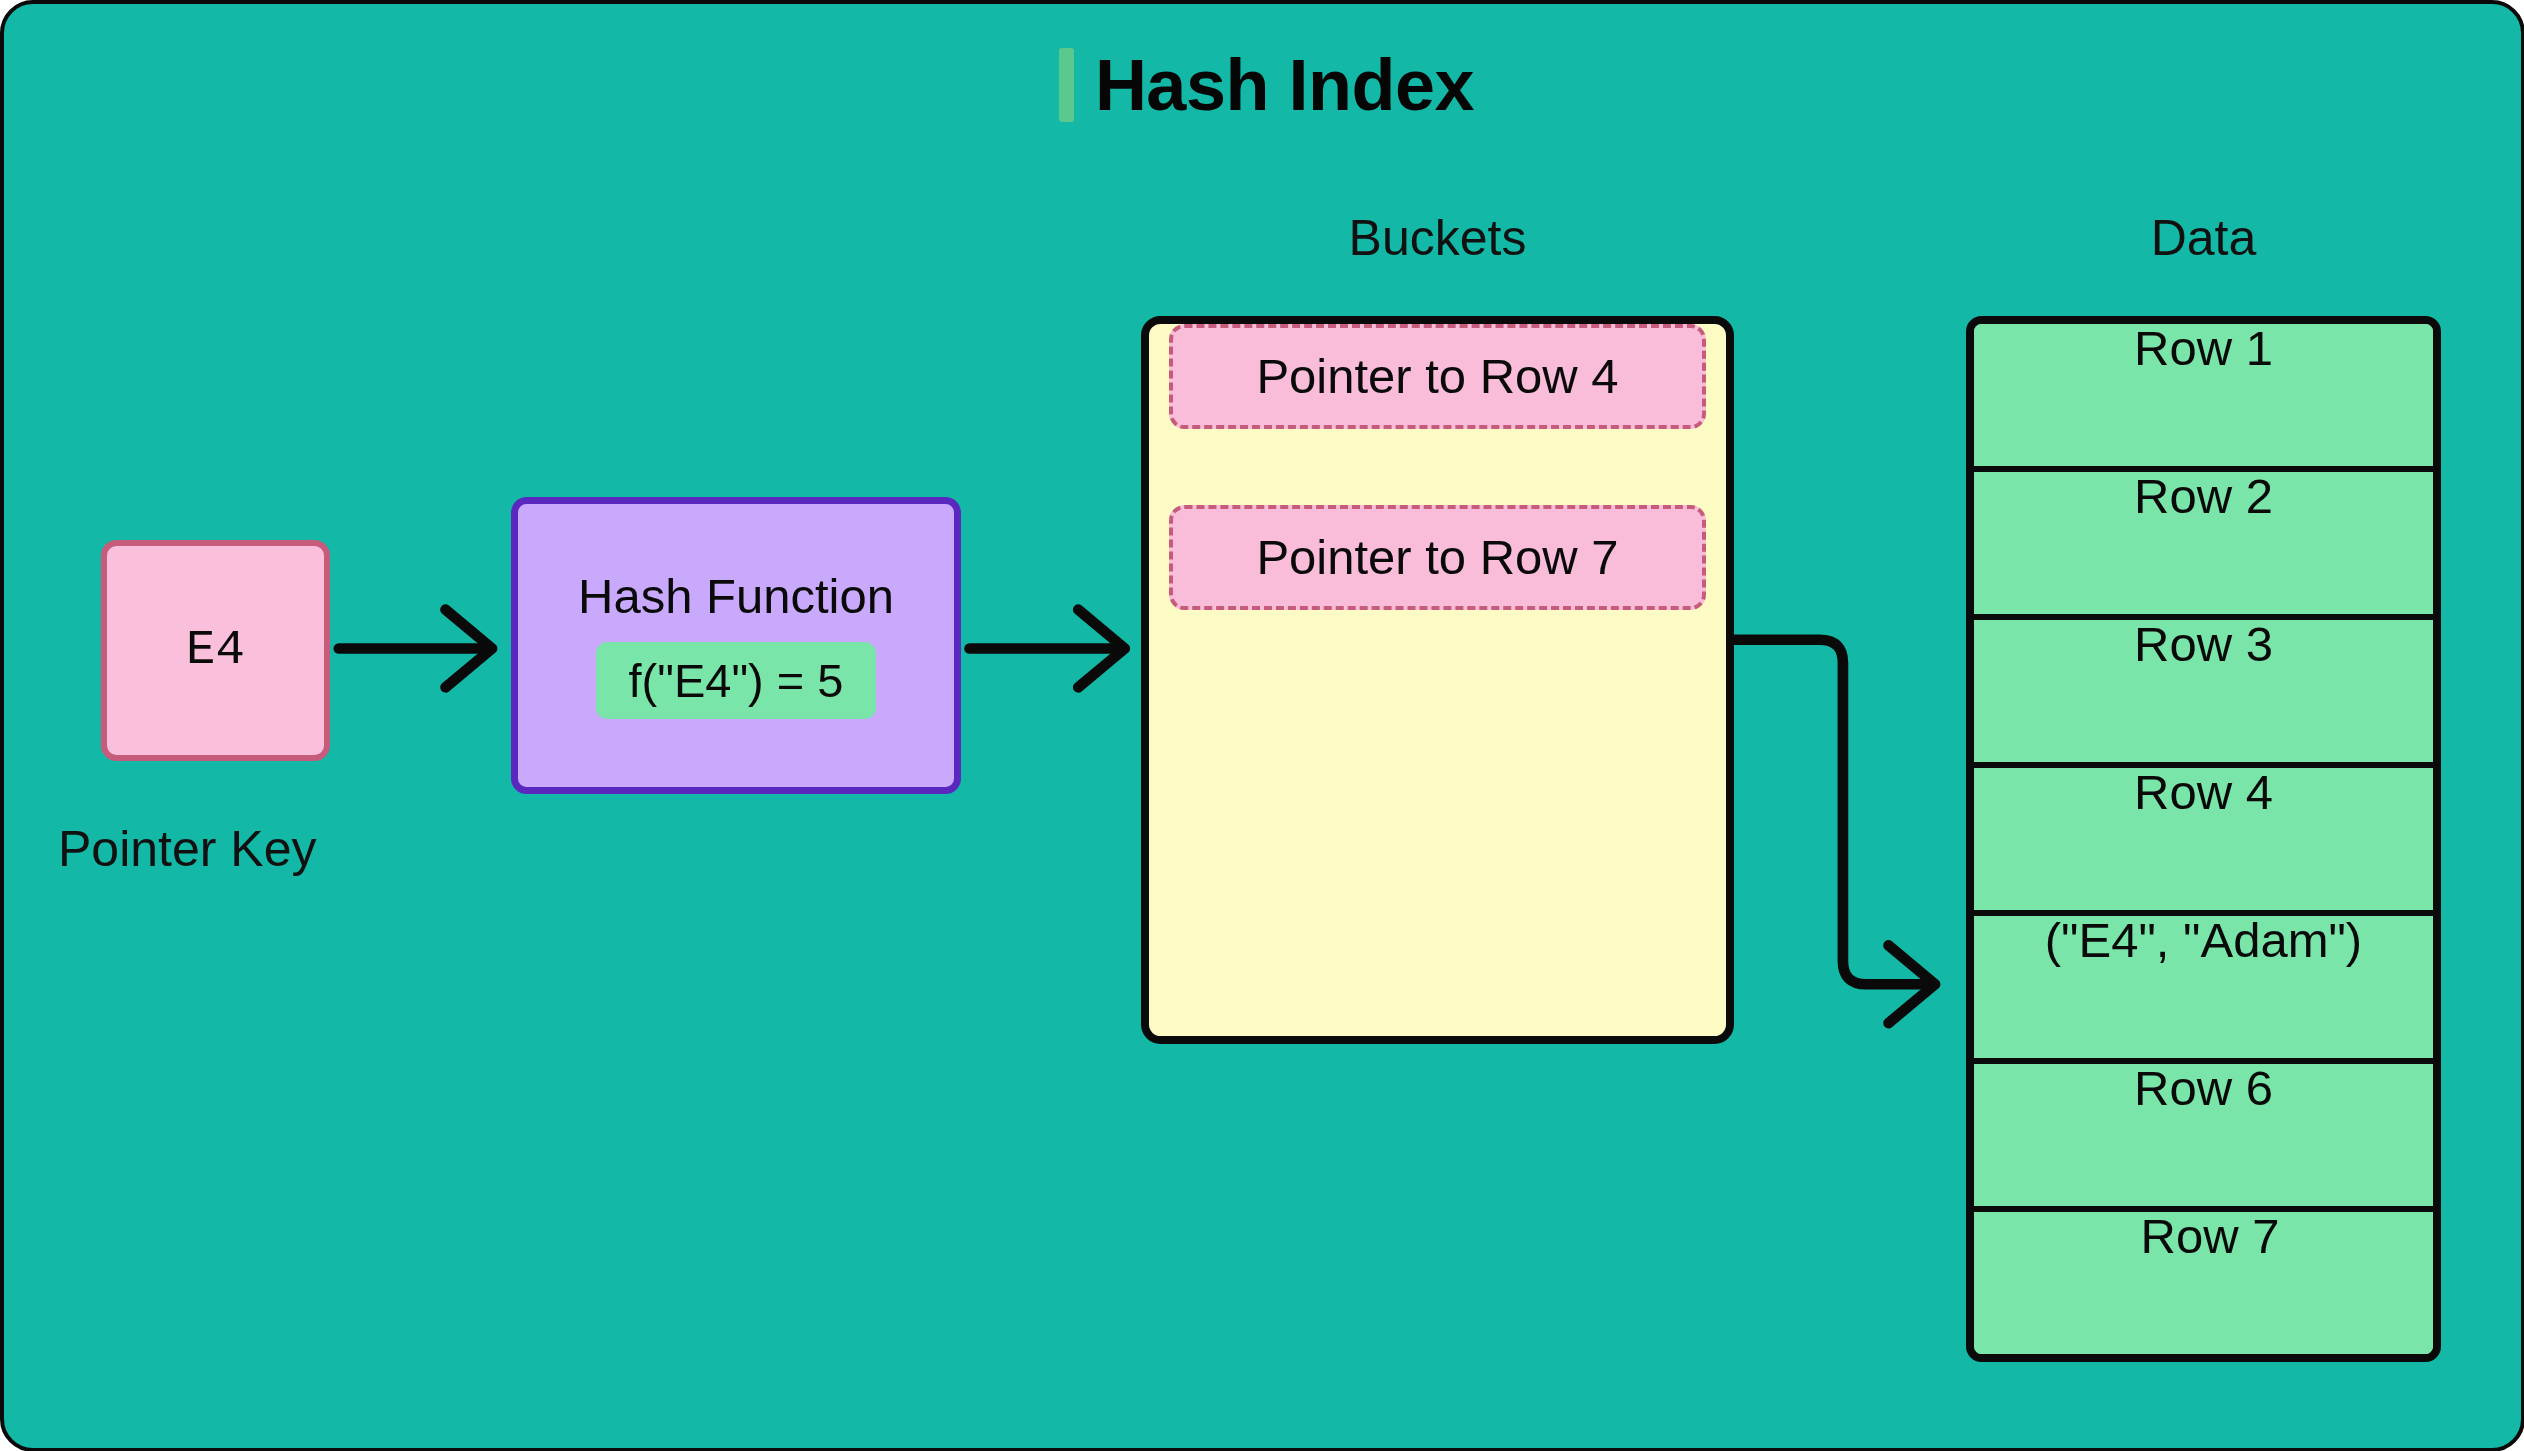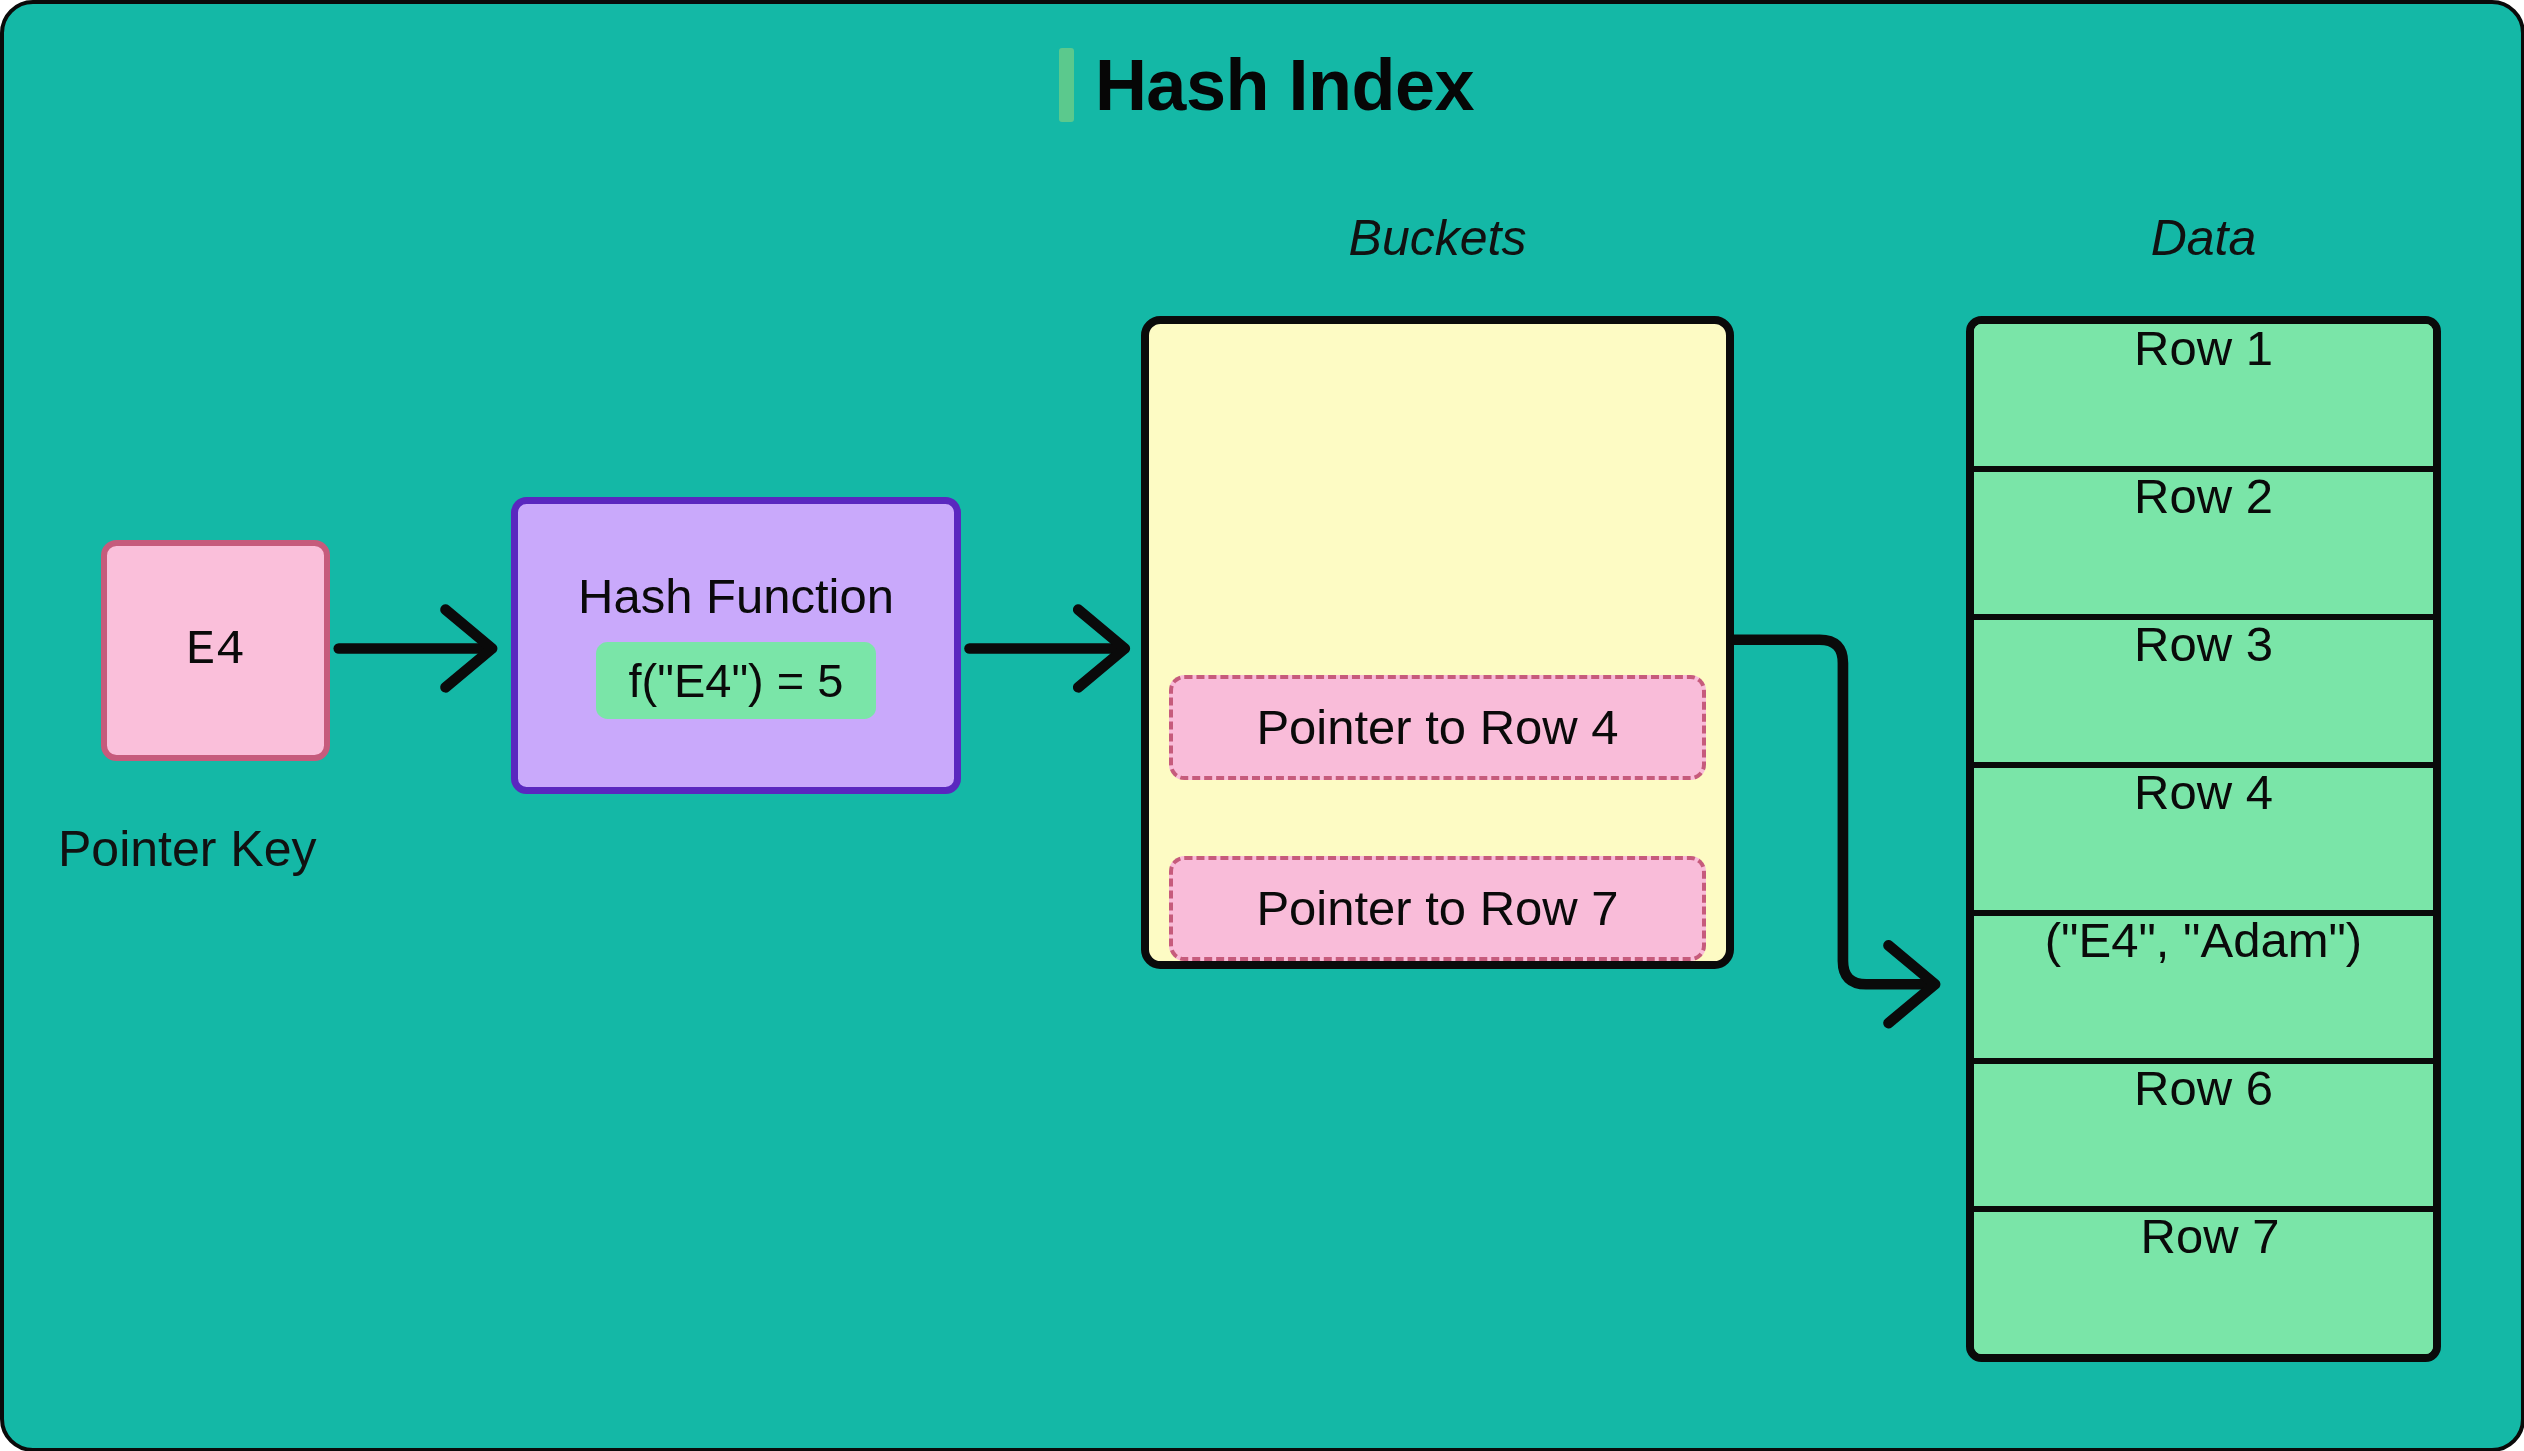--- a/index.html
+++ b/index.html
@@ -46,21 +46,20 @@
     line-height: 1;
   }
 
   
   .col-header {
     position: absolute;
     font-size: 50px;
     color: #111111;
     text-align: center;
     line-height: 1;
-    font-style: italic;
   }
   #buckets-header { left: 1137px; top: 209px; width: 593px; }
   #data-header    { left: 1962px; top: 209px; width: 475px; }
 
   
   #search-key-box {
     position: absolute;
     left: 97px;
     top: 536px;
     width: 229px;
@@ -117,28 +116,28 @@
     line-height: 1.05;
     white-space: nowrap;
   }
 
   
   #buckets-box {
     position: absolute;
     left: 1137px;
     top: 312px;
     width: 593px;
-    height: 653px;
+    height: 728px;
     background: #fdfbc4;
     border: 8.7px solid #0a0a0a;
     border-radius: 19.4px;
     display: flex;
     flex-direction: column;
     align-items: center;
-    justify-content: flex-end;
+    justify-content: flex-start;
     gap: 76px;
   }
   .bucket-pointer {
     width: 537px;
     height: 105px;
     background: #f9bcd9;
     border: 4.9px dashed #c65b7c;
     border-radius: 15.5px;
     display: flex;
     align-items: center;

